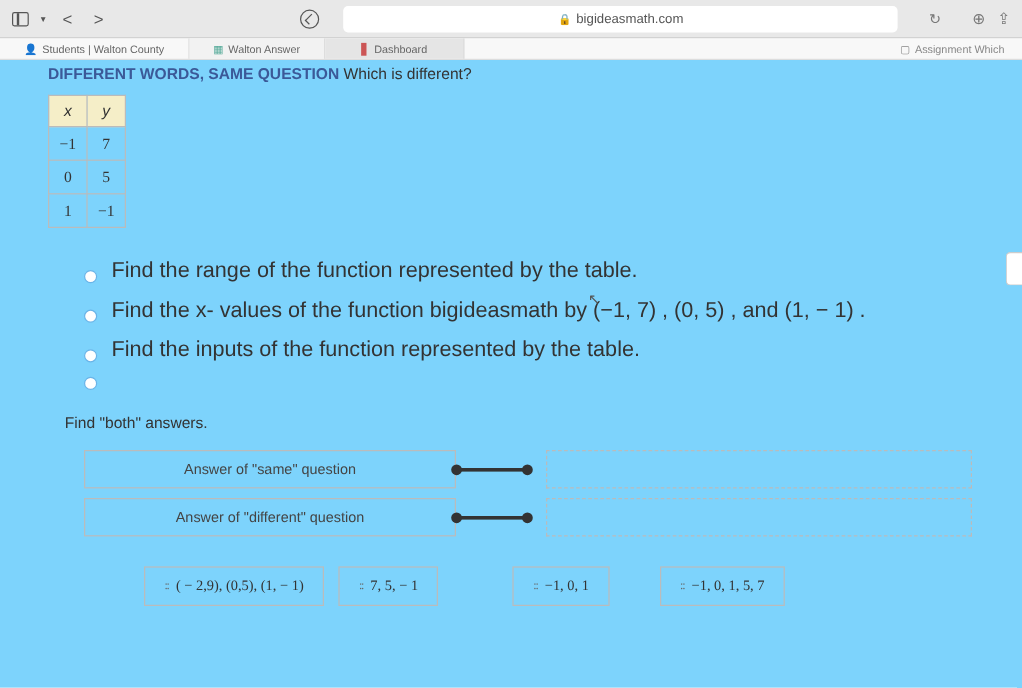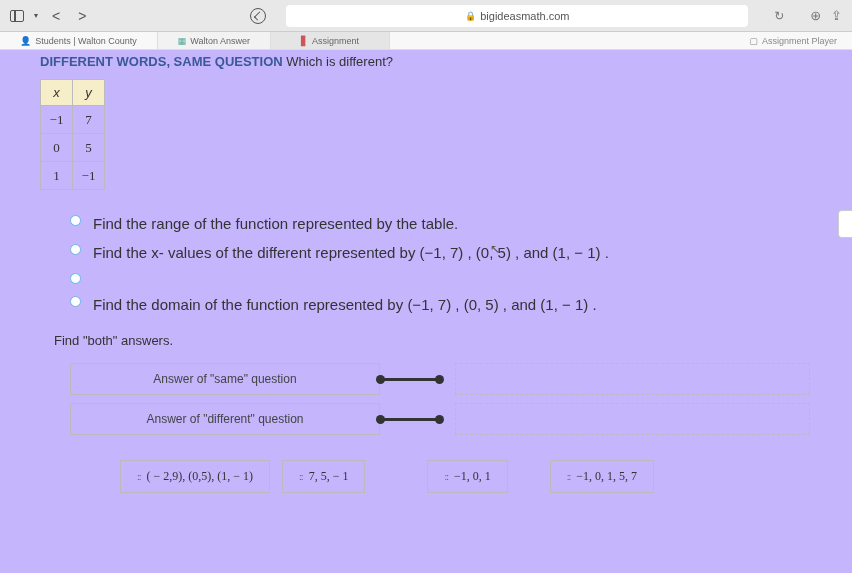--- a/index.html
+++ b/index.html
@@ -54,21 +54,21 @@
       align-items: center;
       gap: 4px;
       padding: 0 20px;
       border-right: 1px solid #ddd;
     }
     .tab.active { background: #f2f2f2; }
     .tab-icon { font-size: 9px; }
     .tab-d { background: #e5e5e5; padding: 0 30px; }
     .right-side-tab { margin-left: auto; display: flex; align-items: center; gap: 4px; padding: 0 15px; color: #888; }
     .content {
-      background: #c4b5fd;
+      background: #7dd3fc;
       padding: 4px 36px 10px 40px;
       height: calc(573px - 50px);
       position: relative;
     }
     .title-row {
       font-size: 13px;
       margin-bottom: 10px;
     }
     .title-blue { color: #3b5998; font-weight: bold; }
     .title-rest { color: #333; }
@@ -91,24 +91,24 @@
       width: 32px;
       height: 28px;
       text-align: center;
       font-size: 13px;
       color: #333;
       font-family: "Times New Roman", serif;
     }
     .options { margin-left: 30px; margin-bottom: 20px; }
     .option-row {
       display: flex;
-      align-items: flex-start;
+      align-items: flex-end;
       gap: 12px;
       margin-bottom: 12px;
-      font-size: 15px;
+      font-size: 18px;
       color: #333;
     }
     .radio {
       width: 11px;
       height: 11px;
       border: 1.5px solid #6ab4e8;
       border-radius: 50%;
       background: #fff;
       flex-shrink: 0;
     }
@@ -217,25 +217,25 @@
   <div class="tab">
     <span class="tab-icon">👤</span>
     <span>Students | Walton County</span>
   </div>
   <div class="tab active">
     <span class="tab-icon" style="color:#5a9">▦</span>
     <span>Walton Answer</span>
   </div>
   <div class="tab tab-d">
     <span class="tab-icon" style="color:#c55">▋</span>
-    <span>Assignment</span>
+    <span>Dashboard</span>
   </div>
   <div class="right-side-tab">
     <span class="tab-icon">▢</span>
-    <span>Assignment Player</span>
+    <span>Assignment Which</span>
   </div>
 </div>
 
 <div class="content">
   <div class="title-row">
     <span class="title-blue">DIFFERENT WORDS, SAME QUESTION</span><span class="title-rest"> Which is different?</span>
   </div>
 
   <table class="data-table">
     <tbody>
@@ -258,28 +258,28 @@
   </tbody>
     </table>
 
   <div class="options">
     <div class="option-row">
       <div class="radio"></div>
       <span>Find the range of the function represented by the table.</span>
     </div>
     <div class="option-row">
       <div class="radio"></div>
-      <span><span>Find the x- values of the different represented by </span><span class="math">(−1, 7) , (0, 5) , and (1, − 1) .</span></span>
+      <span><span>Find the x- values of the function bigideasmath by </span><span class="math">(−1, 7) , (0, 5) , and (1, − 1) .</span></span>
     </div>
     <div class="option-row">
       <div class="radio"></div>
+      <span>Find the inputs of the function represented by the table.</span>
     </div>
     <div class="option-row">
       <div class="radio"></div>
-      <span><span>Find the domain of the function represented by </span><span class="math">(−1, 7) , (0, 5) , and (1, − 1) .</span></span>
     </div>
   </div>
 
   <div class="instr">Find "both" answers.</div>
 
   <div class="answer-section">
     <div class="answer-row">
       <div class="answer-label">Answer of "same" question</div>
       <div class="connector"></div>
       <div class="drop-zone"></div>

